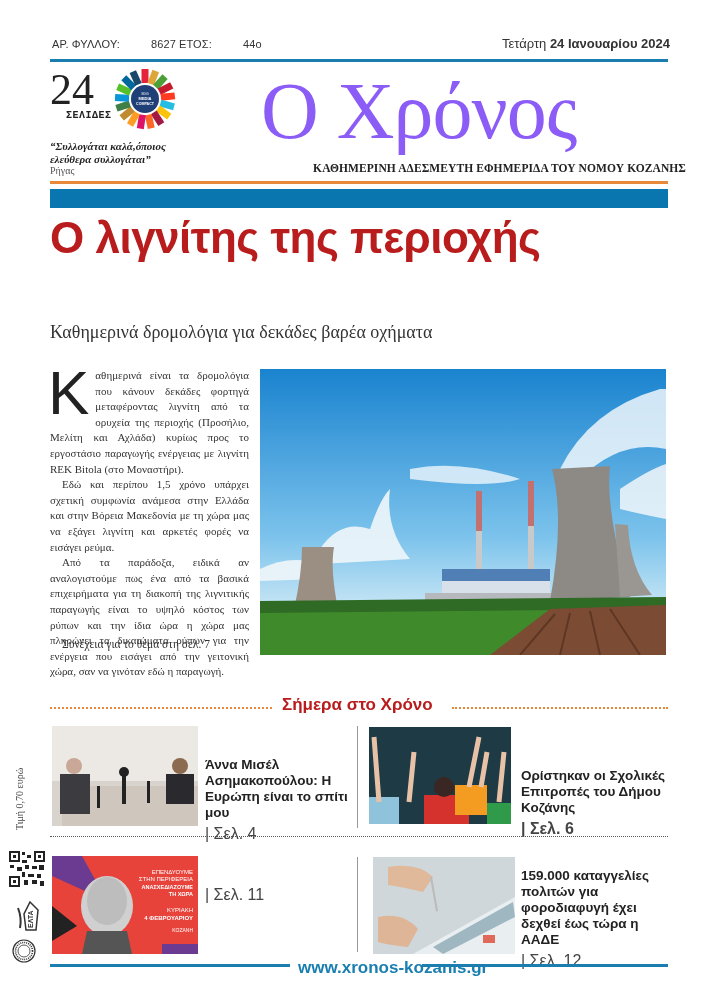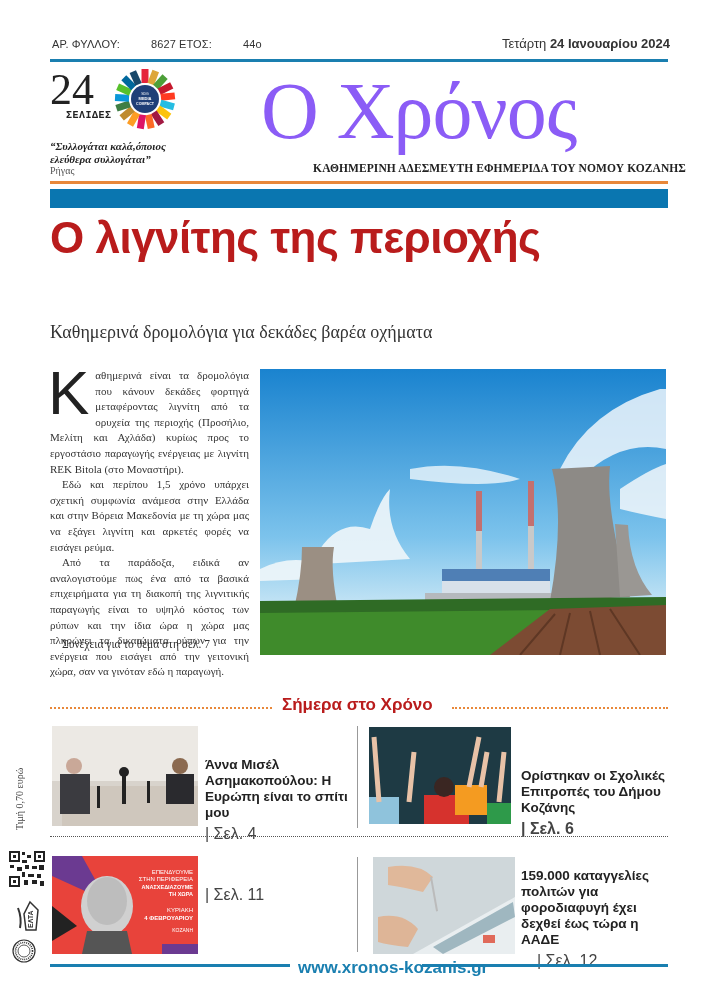--- a/index.html
+++ b/index.html
@@ -250,21 +250,21 @@
     <path d="M40,97 L142,40 L142,97 Z" fill="#e9eef0"></path>
     <path d="M60,90 L140,45 L142,60 L70,97 Z" fill="#9fb7c0"></path>
     <rect x="110" y="78" width="12" height="8" fill="#e06a5a"></rect>
     <path d="M15,10 Q45,5 60,20 L50,35 Q30,30 15,28 Z" fill="#e0b89a"></path>
     <path d="M5,60 Q30,55 45,72 L35,90 Q15,88 5,85 Z" fill="#deb597"></path>
     <rect x="57" y="20" width="2" height="35" fill="#bbb" transform="rotate(-10 57 20)"></rect>
   </svg>
 </div>
 <div class="abs" style="left:521px;top:868px;width:150px;">
   <div class="card-title">159.000 καταγγελίες πολιτών για φοροδιαφυγή έχει δεχθεί έως τώρα η ΑΑΔΕ</div>
-  <div class="card-page" style="margin-top:4px;margin-left:16px;">| Σελ. 12</div>
+  <div class="card-page" style="margin-top:4px;">| Σελ. 12</div>
 </div>
 
 <div class="abs side-price">
   <span>Τιμή 0,70 ευρώ</span>
 </div>
 <div class="abs" style="left:8px;top:850px;width:38px;height:38px;">
   <svg width="38" height="38" viewBox="0 0 38 38">
     <rect width="38" height="38" fill="#fff"></rect>
     <rect x="1" y="1" width="11" height="11" fill="#222"></rect>
       <rect x="3" y="3" width="7" height="7" fill="#fff"></rect>

